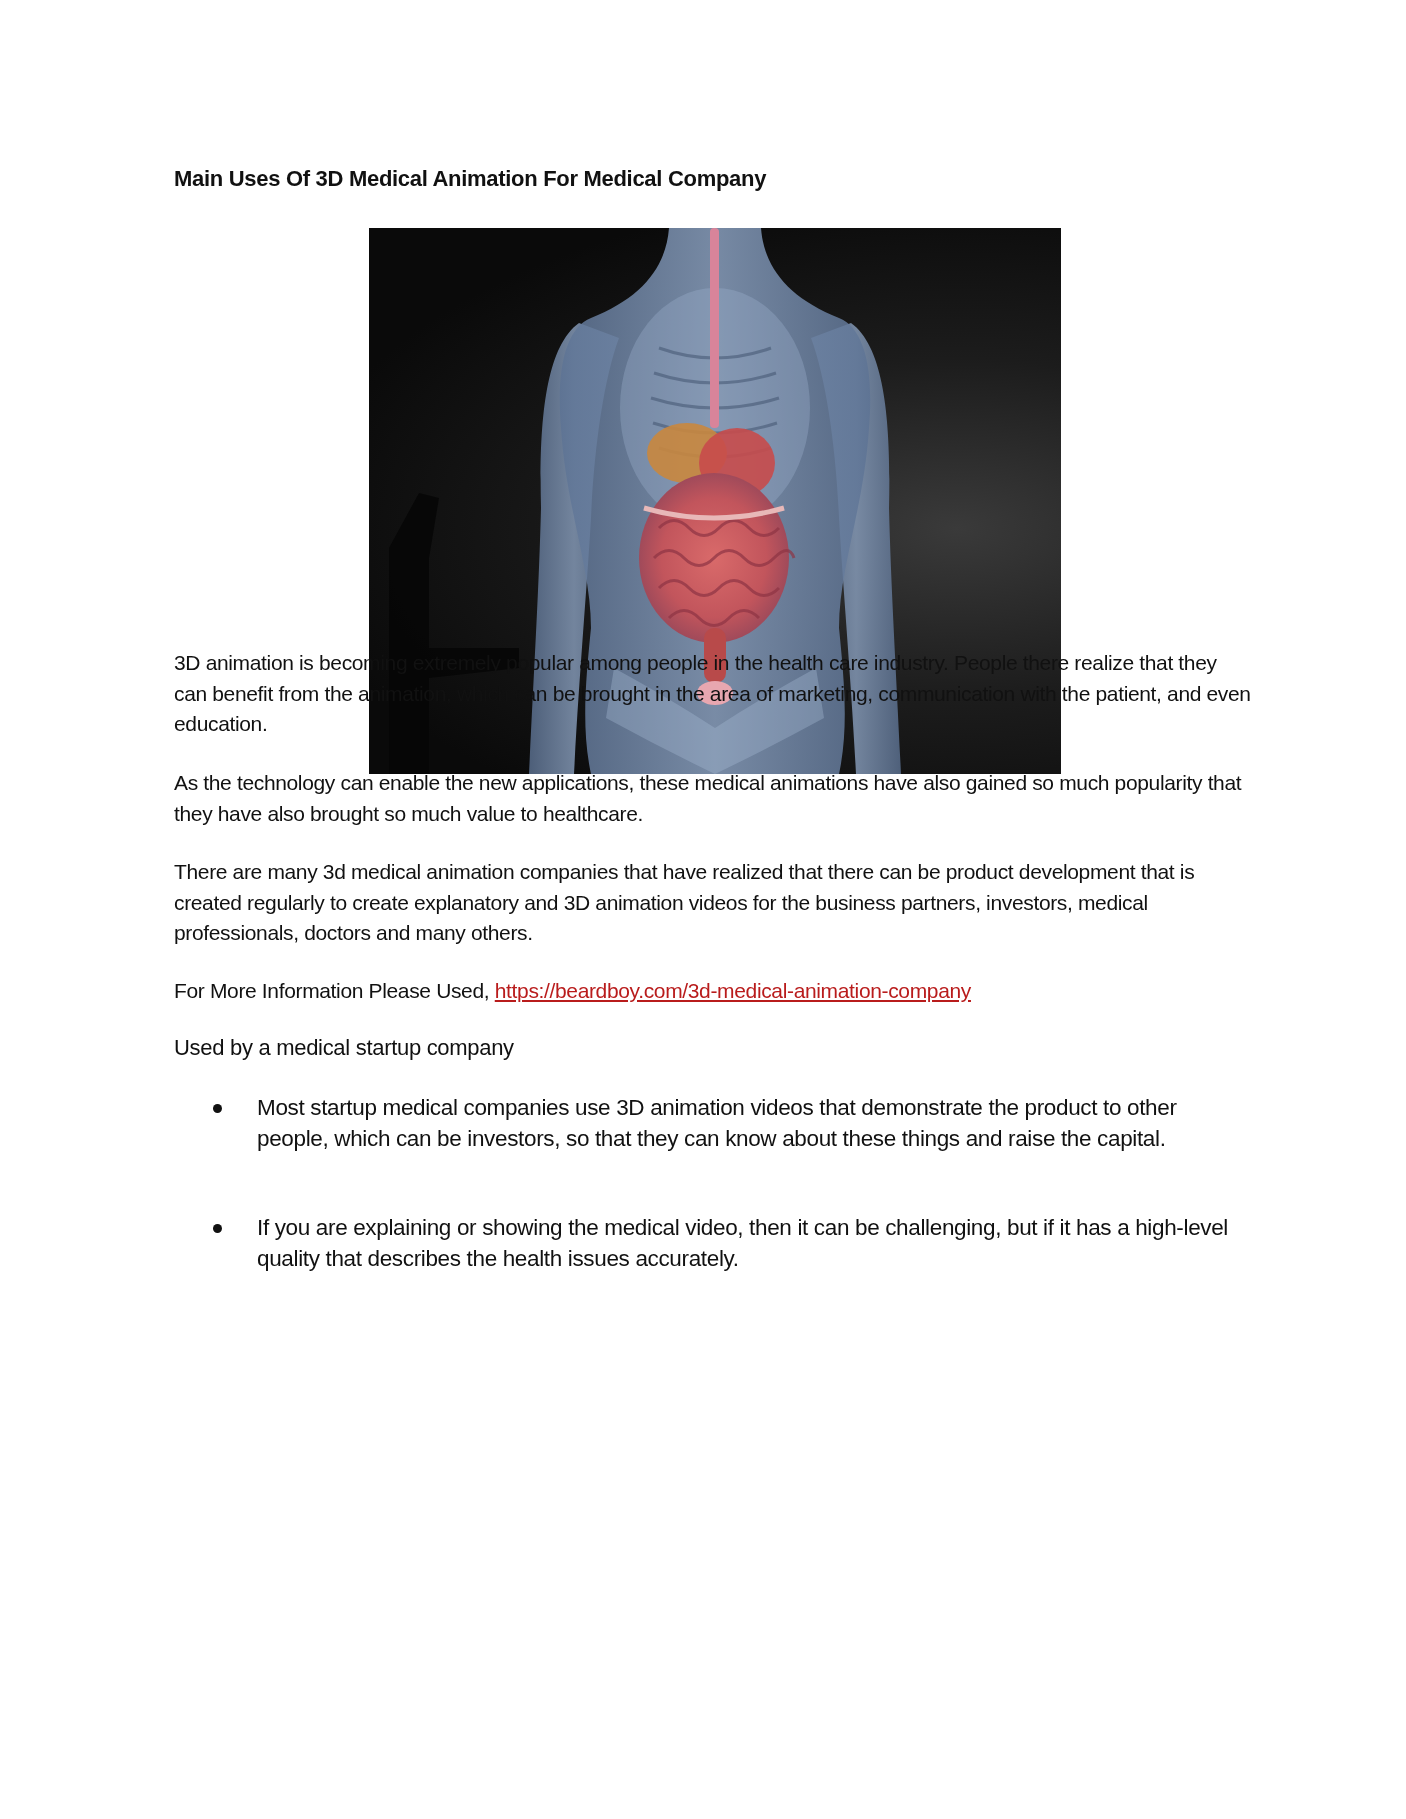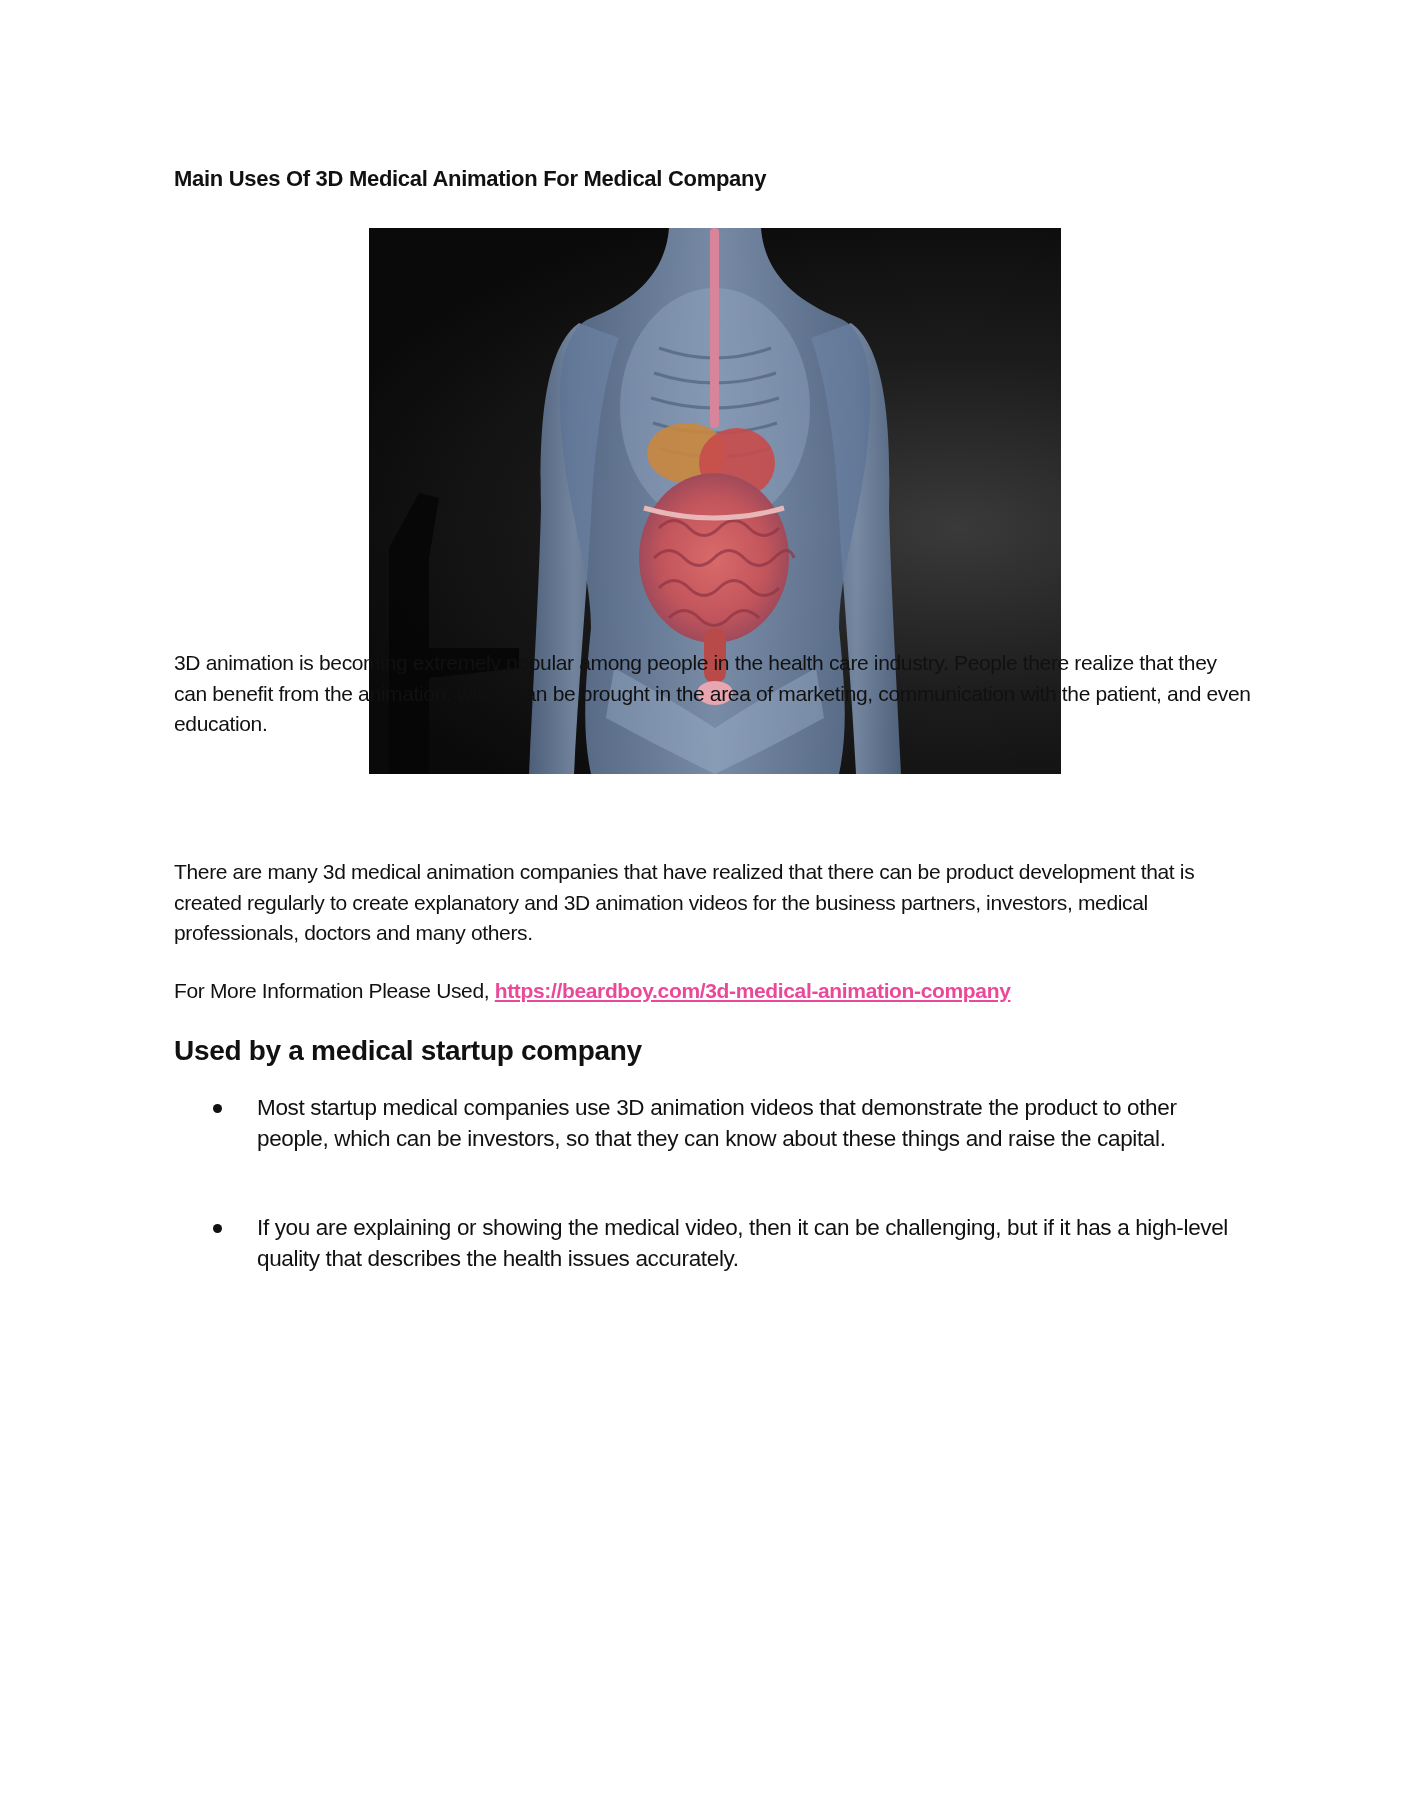--- a/index.html
+++ b/index.html
@@ -20,24 +20,24 @@
   }
   .figure svg { width: 100%; height: 100%; display: block; }
   .para {
     position: absolute; left: 166px; width: 1080px;
     font-size: 21px; line-height: 30.6px; letter-spacing: -0.35px;
   }
   .p1 { top: 648px; }
   .p2 { top: 768px; }
   .p3 { top: 857px; }
   .p4 { top: 976px; }
-  .p4 a { color: #ec4899; font-weight: bold; text-decoration: underline; }
+  .p4 a { color: #b91c1c; font-weight: normal; text-decoration: underline; }
   .subhead {
     position: absolute; left: 166px; top: 1035px;
-    font-size: 28px; font-weight: bold; letter-spacing: -0.3px;
+    font-size: 22px; font-weight: normal; letter-spacing: -0.3px;
   }
   .bullets { position: absolute; left: 0; top: 0; width: 1406px; }
   .bullet-item { position: absolute; left: 205px; width: 1020px; }
   .bullet-dot {
     position: absolute; left: 0; top: 11px; width: 9px; height: 9px;
     border-radius: 50%; background: #111;
   }
   .bullet-text {
     position: absolute; left: 44px; width: 990px;
     font-size: 22.5px; line-height: 30.6px; letter-spacing: -0.35px;
@@ -98,20 +98,21 @@
       <path d="M275 280 Q345 300 415 280" stroke="#e8b8b8" stroke-width="5" fill="none"></path>
 
       <rect x="335" y="400" width="22" height="55" rx="10" fill="#b84a4a"></rect>
       <ellipse cx="346" cy="465" rx="18" ry="12" fill="#e8a7b0"></ellipse>
 
       <path d="M245 440 Q300 470 346 500 Q392 470 447 440 L455 490 Q400 520 346 546 Q292 520 237 490 Z" fill="#a8bcd6" opacity="0.35"></path>
     </svg>
   </div>
 
   <p class="para p1" style="margin:0">3D animation is becoming extremely popular among people in the health care industry. People there realize that they can benefit from the animation, which can be brought in the area of marketing, communication with the patient, and even education.</p>
+  <p class="para p2" style="margin:0">As the technology can enable the new applications, these medical animations have also gained so much popularity that they have also brought so much value to healthcare.</p>
   <p class="para p3" style="margin:0">There are many 3d medical animation companies that have realized that there can be product development that is created regularly to create explanatory and 3D animation videos for the business partners, investors, medical professionals, doctors and many others.</p>
 
   <p class="para p4" style="margin:0">
     <span>For More Information Please Used, </span><a>https://beardboy.com/3d-medical-animation-company</a>
   </p>
 
   <div class="subhead">Used by a medical startup company</div>
 
   <div class="bullets">
     <div class="bullet-item b1">

